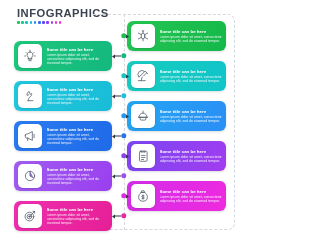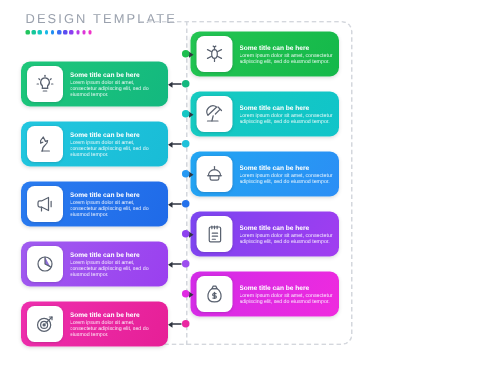--- a/index.html
+++ b/index.html
@@ -87,21 +87,21 @@
     font-size:3.5px;color:rgba(255,255,255,.9);
     line-height:4.1px;overflow:hidden;
   }
 </style>
 </head>
 <body>
 
 <div id="stage">
 
   <div class="header">
-    <div class="h-sub">DESIGN TEMPLATE</div>
+    <div class="h-title">INFOGRAPHICS</div>
     <div class="dots" id="dot-row">
         <i style="background: rgb(34, 197, 94);"></i>
         <i style="background: rgb(22, 199, 154);"></i>
         <i style="background: rgb(20, 200, 192);"></i>
         <i style="background: rgb(25, 184, 232);"></i>
         <i style="background: rgb(31, 142, 241);"></i>
         <i style="background: rgb(59, 110, 245);"></i>
         <i style="background: rgb(91, 77, 240);"></i>
         <i style="background: rgb(139, 62, 240);"></i>
         <i style="background: rgb(181, 58, 232);"></i>

